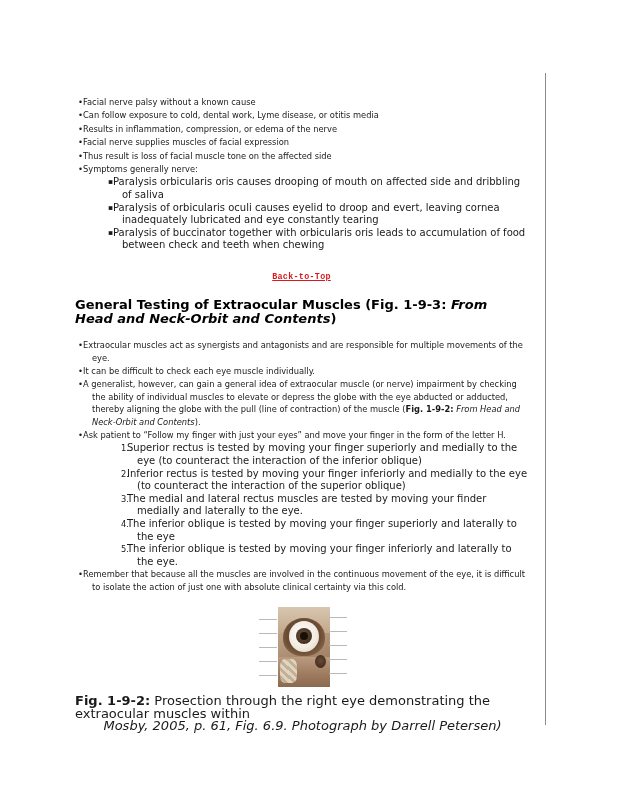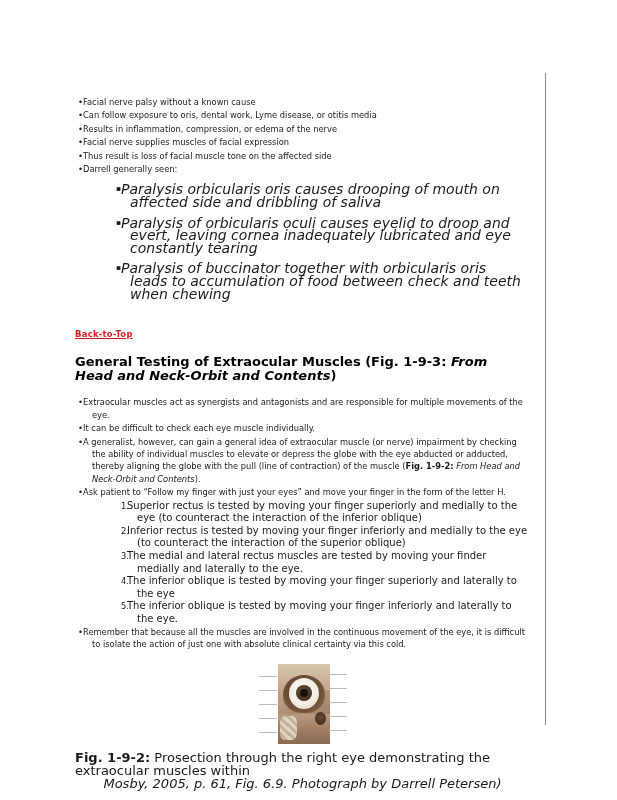--- a/index.html
+++ b/index.html
@@ -57,25 +57,24 @@
     text-indent: 0;
   }
   ul.lvl2 {
     list-style: none;
     margin: 0;
     padding: 0;
   }
   ul.lvl2 > li {
     position: relative;
     padding-left: 47px;
-    margin: 8px;
-    font-size: 14px;
+    margin: 0;
+    font-size: 10px;
     line-height: 12.6px;
     text-indent: -9px;
-    font-style: italic;
   }
   ul.lvl2 > li::before {
     content: "\25AA";
     position: absolute;
     left: 33px;
     top: 0;
     font-size: 7.5px;
     line-height: 12.6px;
     text-indent: 0;
   }
@@ -100,22 +99,23 @@
     left: 46px;
     top: 0;
     text-indent: 0;
     font-size: 8.3px;
     line-height: 12.6px;
   }
   .spacer-md { height: 14px; }
 
   
   .backtotop-row {
-    text-align: left;
+    text-align: center;
     padding-right: 2px;
+    font-family: Liberation Mono, monospace;
   }
   .backtotop {
     color: #d81920;
     font-weight: bold;
     font-size: 8.4px;
     letter-spacing: 0.3px;
     text-decoration: underline;
     cursor: pointer;
   }
 
@@ -257,25 +257,25 @@
 <body>
 
 <div class="page">
 
   <div class="right-rule"></div>
 
   <div class="content">
 
     <ul class="lvl1">
       <li>Facial nerve palsy without a known cause</li>
-      <li>Can follow exposure to oris, dental work, Lyme disease, or otitis media</li>
+      <li>Can follow exposure to cold, dental work, Lyme disease, or otitis media</li>
       <li>Results in inflammation, compression, or edema of the nerve</li>
       <li>Facial nerve supplies muscles of facial expression</li>
       <li>Thus result is loss of facial muscle tone on the affected side</li>
-      <li>Darrell generally seen:</li>
+      <li>Symptoms generally nerve:</li>
     </ul>
 
     <ul class="lvl2">
       <li>Paralysis orbicularis oris causes drooping of mouth on affected side and dribbling of saliva</li>
       <li>Paralysis of orbicularis oculi causes eyelid to droop and evert, leaving cornea inadequately lubricated and eye constantly tearing</li>
       <li>Paralysis of buccinator together with orbicularis oris leads to accumulation of food between check and teeth when chewing</li>
     </ul>
 
     <div class="spacer-md"></div>
 

